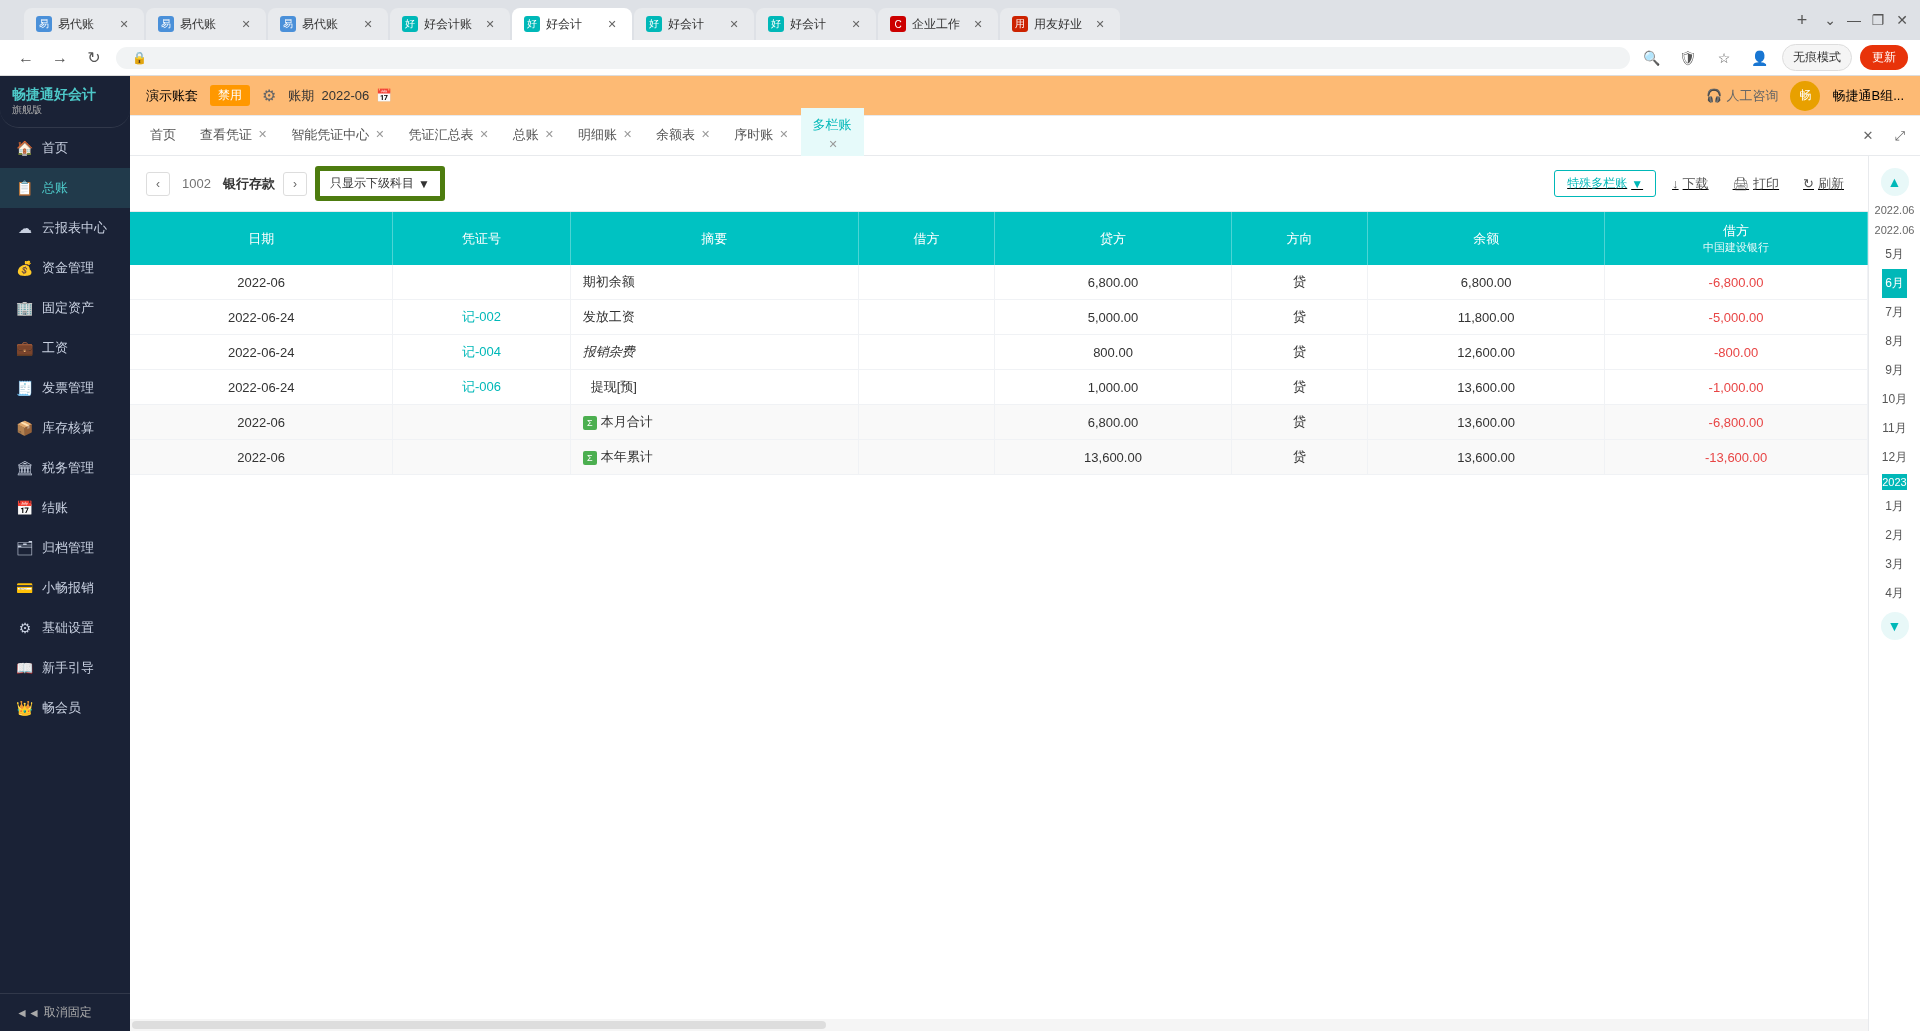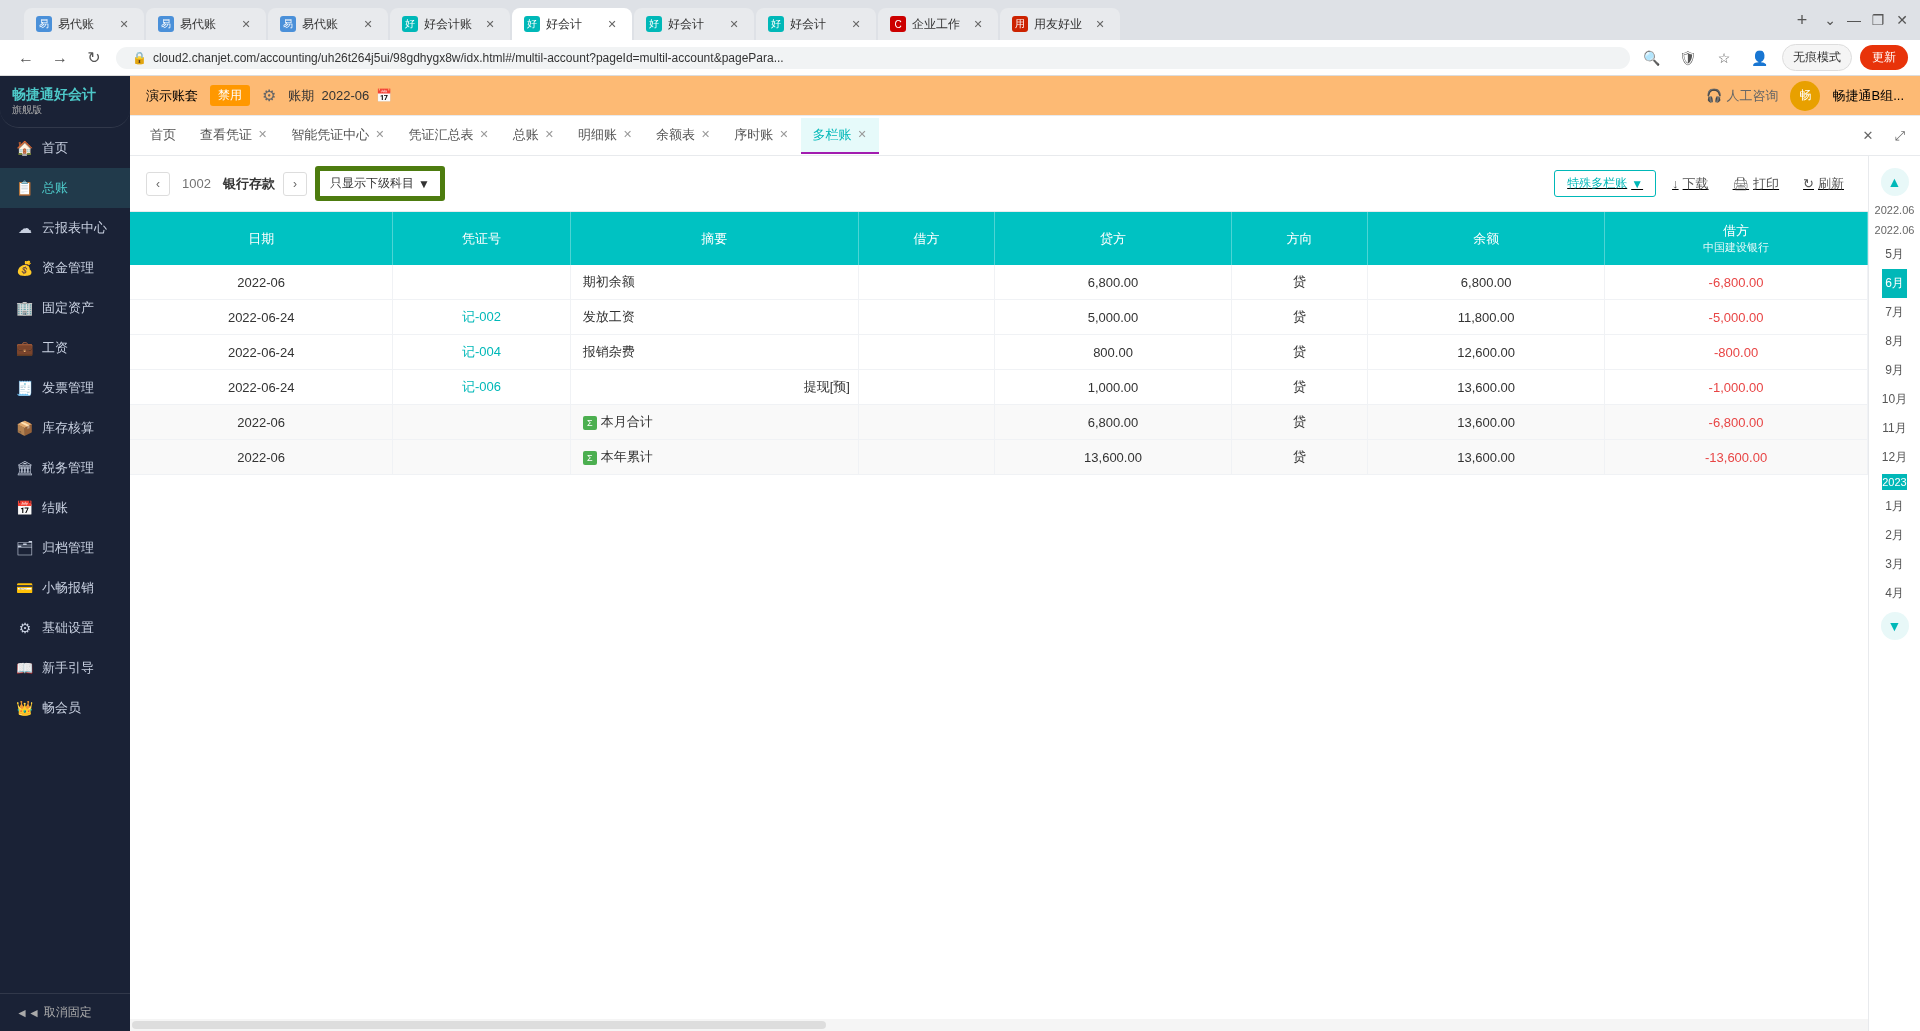--- a/index.html
+++ b/index.html
@@ -48,21 +48,21 @@
     
     .top-bar { background: #fdba74; padding: 6px 16px; display: flex; align-items: center; gap: 12px; border-bottom: 1px solid #e8eaed; height: 40px; }
     .demo-badge { background: #ff9800; color: white; padding: 2px 8px; border-radius: 3px; font-size: 12px; }
     .top-bar-right { margin-left: auto; display: flex; align-items: center; gap: 12px; }
     .consult-btn { display: flex; align-items: center; gap: 4px; color: #666; font-size: 13px; cursor: pointer; }
     .user-avatar { width: 30px; height: 30px; border-radius: 50%; background: #e8a000; display: flex; align-items: center; justify-content: center; font-size: 12px; color: white; }
 
     
     .tab-nav { background: white; display: flex; align-items: center; border-bottom: 1px solid #e8eaed; padding: 0 8px; height: 40px; }
     .page-tab { padding: 8px 12px; font-size: 13px; color: #555; cursor: pointer; display: flex; align-items: center; gap: 4px; border-bottom: 2px solid transparent; white-space: nowrap; }
-    .page-tab.active { color: #00b8b8; border-bottom: 2px solid #a21caf; background: #e6fafa; }
+    .page-tab.active { color: #00b8b8; border-bottom: 4px solid #a21caf; background: #e6fafa; flex-direction: column; }
     .page-tab-close { color: #999; font-size: 11px; margin-left: 2px; }
     .tab-nav-end { margin-left: auto; display: flex; align-items: center; gap: 8px; }
     .close-panel-btn { width: 24px; height: 24px; display: flex; align-items: center; justify-content: center; color: #666; cursor: pointer; }
 
     
     .ledger-area { flex: 1; display: flex; overflow: hidden; }
     .ledger-main { flex: 1; display: flex; flex-direction: column; overflow: hidden; background: white; }
 
     
     .ledger-toolbar { display: flex; align-items: center; padding: 10px 16px; gap: 8px; border-bottom: 1px solid #e8eaed; background: white; }
@@ -161,21 +161,20 @@
 </div>
 
 <div class="address-bar">
   <div class="nav-buttons">
     <div class="nav-btn">←</div>
     <div class="nav-btn">→</div>
     <div class="nav-btn">↻</div>
   </div>
   <div class="url-bar">
     <span style="margin-right:6px;color:#666;">🔒</span>
-    <span>cloud2.chanjet.com/accounting/uh26t264j5ui/98gdhygx8w/idx.html#/multil-account?pageId=multil-account&amp;pagePara...</span>
   </div>
   <div class="address-actions">
     <div class="addr-btn">🔍</div>
     <div class="addr-btn">🛡</div>
     <div class="addr-btn">☆</div>
     <div class="addr-btn">👤</div>
     <div class="wupinmo-btn">无痕模式</div>
     <div class="update-btn">更新</div>
   </div>
 </div>
@@ -390,31 +389,31 @@
     <td style="text-align:left;padding-left:12px;">发放工资</td>
     <td class="amount-cell"></td>
     <td class="amount-cell">5,000.00</td>
     <td class="direction-cell">贷</td>
     <td class="amount-cell">11,800.00</td>
     <td class="amount-cell" style="color:#e84545;">-5,000.00</td>
   </tr>
                 <tr>
     <td>2022-06-24</td>
     <td><a class="voucher-link">记-004</a></td>
-    <td style="text-align:left;padding-left:12px;">报销杂费</td>
+    <td style="text-align:left;padding-left:12px;font-style:italic;">报销杂费</td>
     <td class="amount-cell"></td>
     <td class="amount-cell">800.00</td>
     <td class="direction-cell">贷</td>
     <td class="amount-cell">12,600.00</td>
     <td class="amount-cell" style="color:#e84545;">-800.00</td>
   </tr>
                 <tr>
     <td>2022-06-24</td>
     <td><a class="voucher-link">记-006</a></td>
-    <td style="text-align:right;padding-left:28px;">提现[预]</td>
+    <td style="text-align:left;padding-left:20px;">提现[预]</td>
     <td class="amount-cell"></td>
     <td class="amount-cell">1,000.00</td>
     <td class="direction-cell">贷</td>
     <td class="amount-cell">13,600.00</td>
     <td class="amount-cell" style="color:#e84545;">-1,000.00</td>
   </tr>
                 <tr class="total-row">
     <td>2022-06</td>
     <td></td>
     <td style="text-align:left;padding-left:12px;"><span class="total-icon">Σ</span>本月合计</td>

